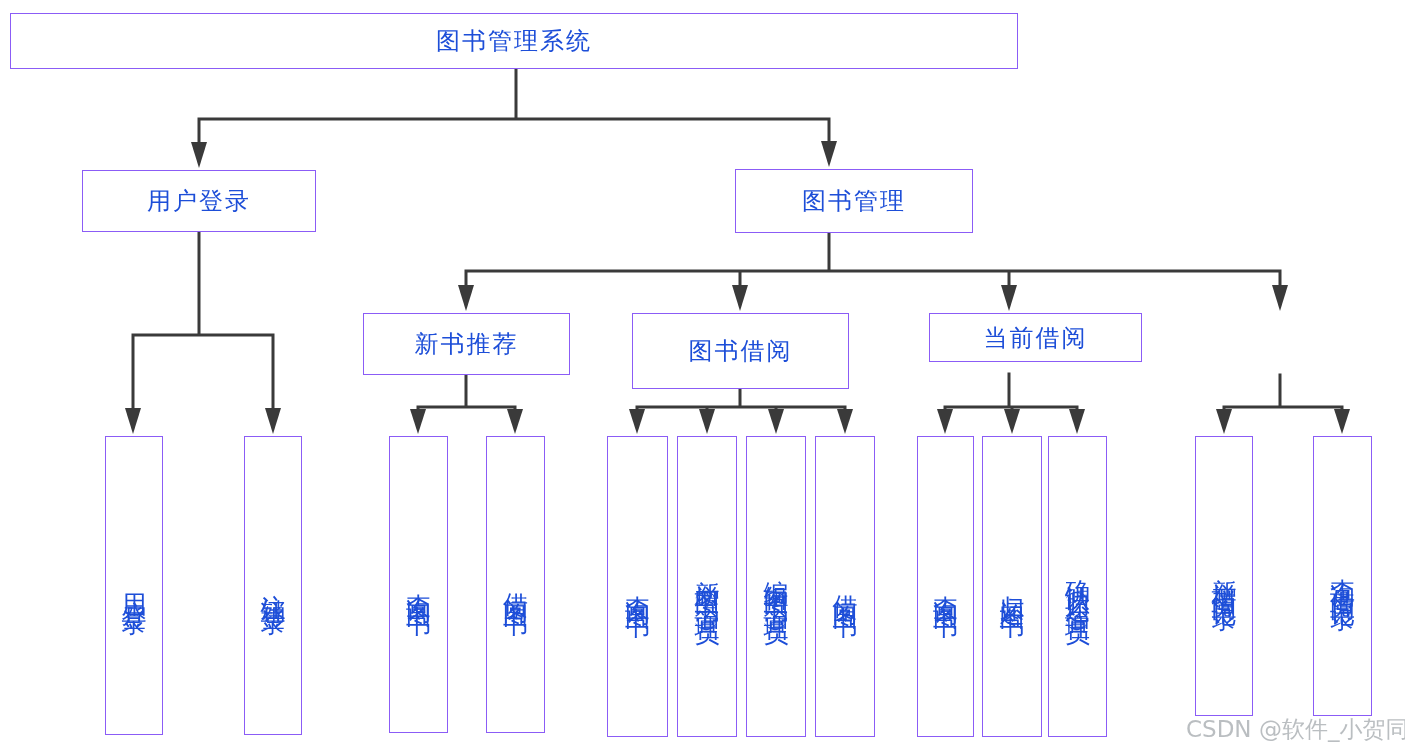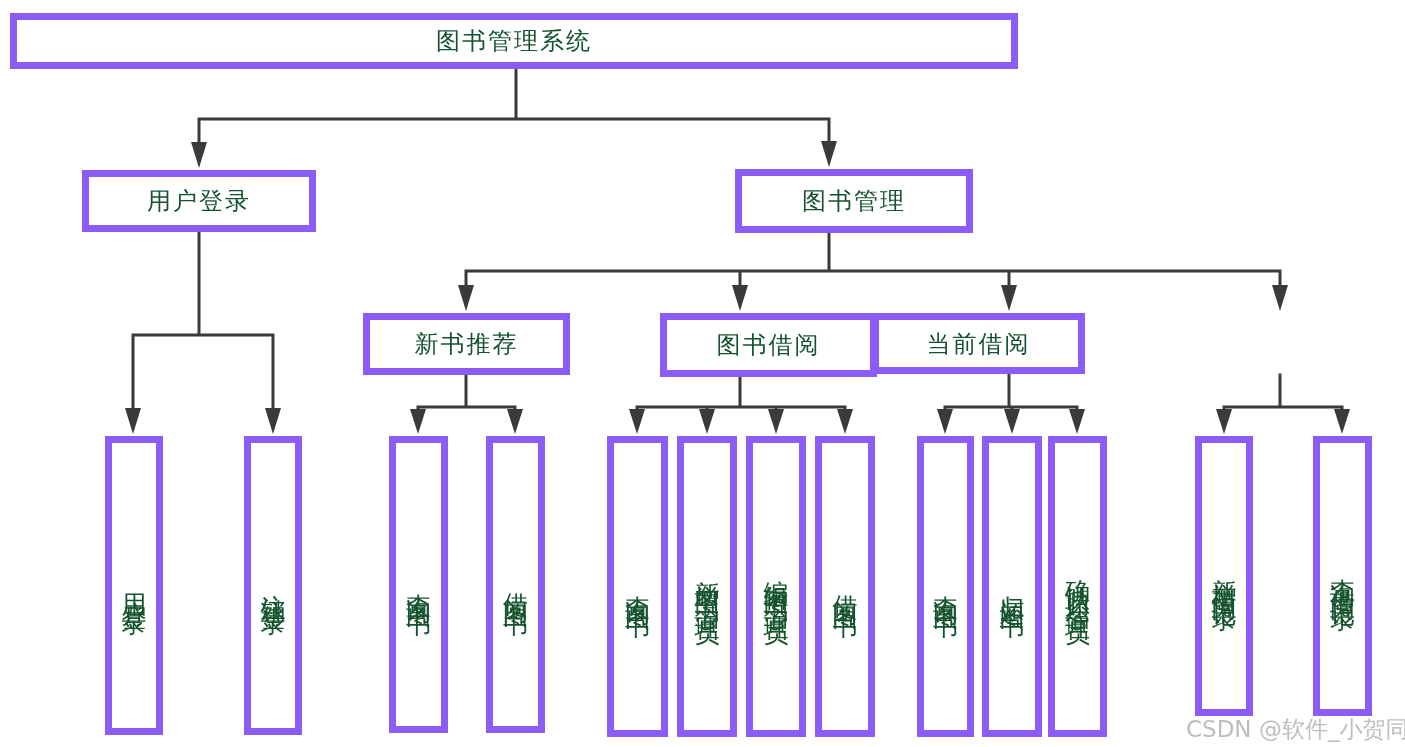--- a/index.html
+++ b/index.html
@@ -19,26 +19,26 @@
   svg.connectors path {
     stroke: #3a3a3a;
     stroke-width: 3;
     fill: none;
     stroke-linecap: square;
   }
   svg.connectors polygon { fill: #3a3a3a; }
   .node {
     position: absolute;
     box-sizing: border-box;
-    border: 7px solid #8b5cf6;
+    border: 1px solid #8b5cf6;
     background: #ffffff;
     display: flex;
     align-items: center;
     justify-content: center;
-    color: #14532d;
+    color: #1d4ed8;
     z-index: 2;
     text-align: center;
   }
   .node.h {
     font-size: 24px;
     letter-spacing: 2px;
     white-space: nowrap;
   }
   .node.v {
     writing-mode: vertical-rl;
@@ -104,22 +104,22 @@
       <polygon points="1334,409 1350,409 1342,434"></polygon>
     </g>
   </svg>
 
   <div class="node h" style="left:10px; top:13px; width:1008px; height:56px;">图书管理系统</div>
 
   <div class="node h" style="left:82px; top:170px; width:234px; height:62px;">用户登录</div>
   <div class="node h" style="left:710px; top:169px; width:238px; height:64px;margin-left:25px;">图书管理</div>
 
   <div class="node h" style="left:363px; top:313px; width:207px; height:62px;">新书推荐</div>
-  <div class="node h" style="left:632px; top:313px; width:217px; height:64px;margin-left:28px;">图书借阅</div>
-  <div class="node h" style="left:872px; top:313px; width:213px; height:61px;">当前借阅</div>
+  <div class="node h" style="left:632px; top:313px; width:217px; height:76px;">图书借阅</div>
+  <div class="node h" style="left:929px; top:313px; width:213px; height:49px;">当前借阅</div>
 
   <div class="node v" style="left:105px; top:436px; width:58px; height:299px;">用户登录</div>
   <div class="node v" style="left:244px; top:436px; width:58px; height:299px;">注销登录</div>
 
   <div class="node v" style="left:389px; top:436px; width:59px; height:297px;">查询图书</div>
   <div class="node v" style="left:486px; top:436px; width:59px; height:297px;">借阅图书</div>
 
   <div class="node v" style="left:607px; top:436px; width:61px; height:301px;">查询图书</div>
   <div class="node v" style="left:677px; top:436px; width:60px; height:301px;">新增图书（管理员）</div>
   <div class="node v" style="left:746px; top:436px; width:60px; height:301px;">编辑图书（管理员）</div>

